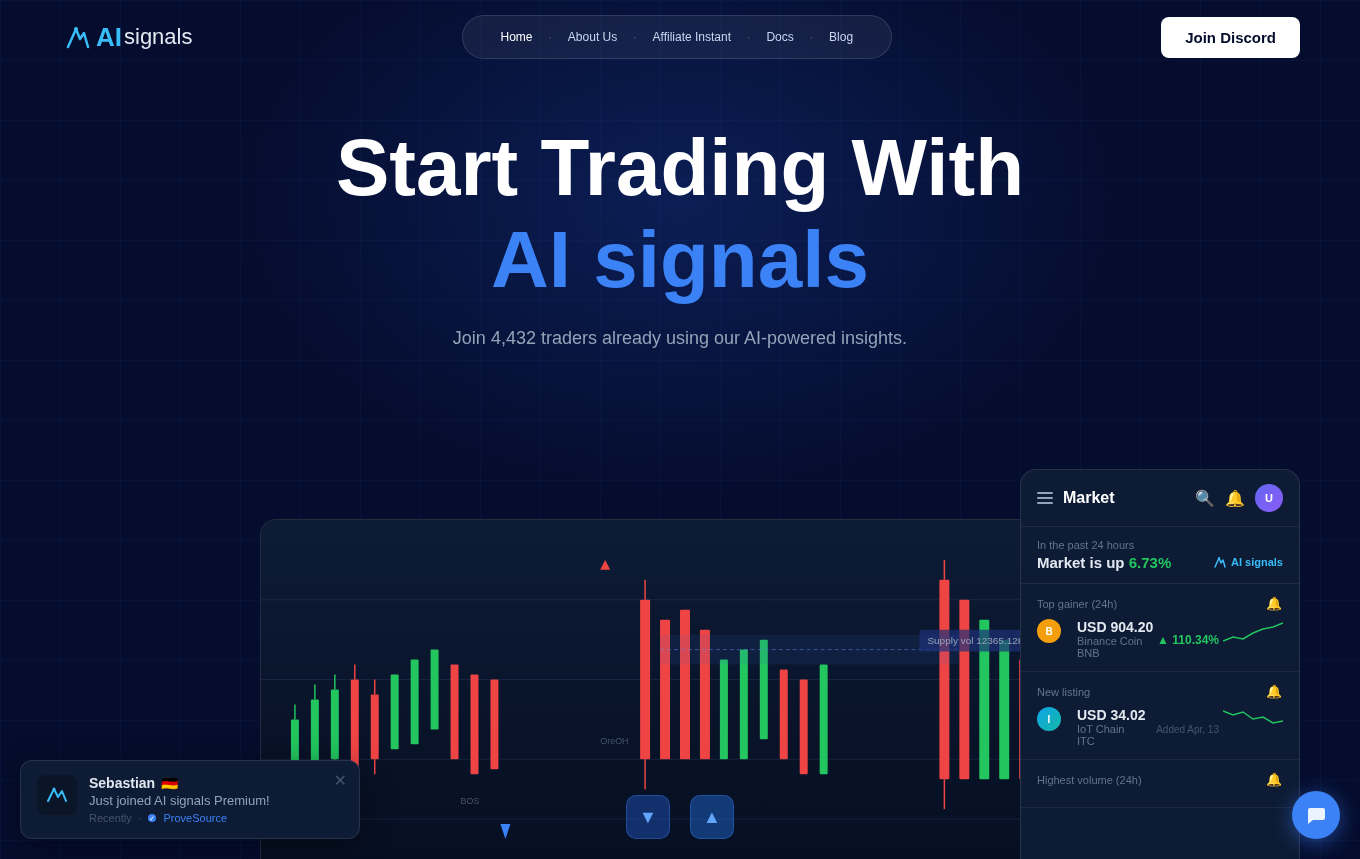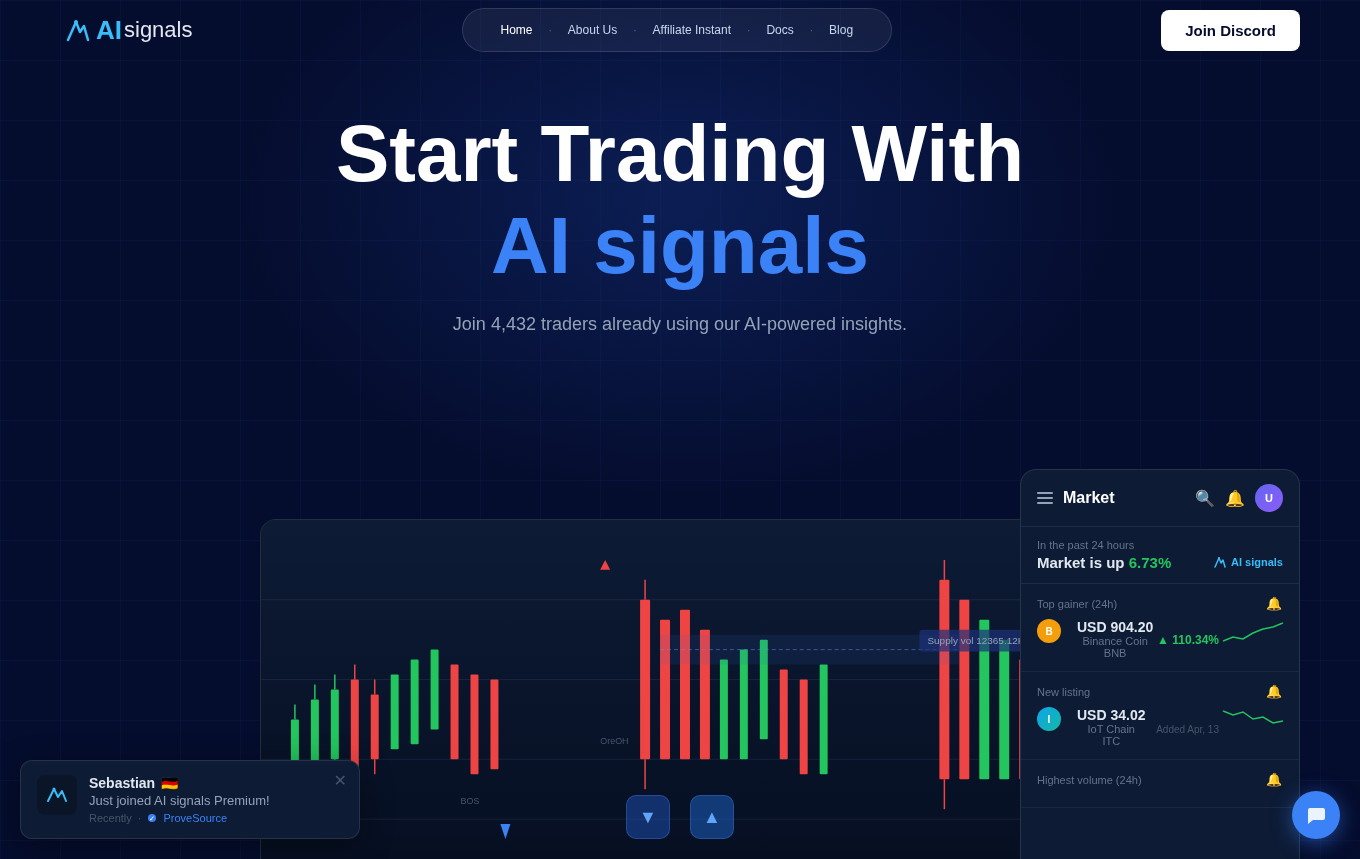--- a/index.html
+++ b/index.html
@@ -38,21 +38,21 @@
       pointer-events: none;
     }
 
     
     .navbar {
       position: relative;
       z-index: 10;
       display: flex;
       align-items: center;
       justify-content: space-between;
-      padding: 8px 60px;
+      padding: 15px 60px;
     }
 
     .nav-center {
       background: rgba(255,255,255,0.06);
       border: 1px solid rgba(255,255,255,0.12);
       border-radius: 50px;
       padding: 10px 30px;
       display: flex;
       align-items: center;
       gap: 8px;
@@ -289,21 +289,20 @@
 
     .market-up {
       color: #22c55e;
       font-weight: 700;
     }
 
     
     .market-card {
       padding: 12px 16px;
       border-bottom: 1px solid rgba(255,255,255,0.06);
-      text-align: center;
     }
 
     .market-card-header {
       display: flex;
       align-items: center;
       justify-content: space-between;
       margin-bottom: 8px;
     }
 
     .market-card-title {

